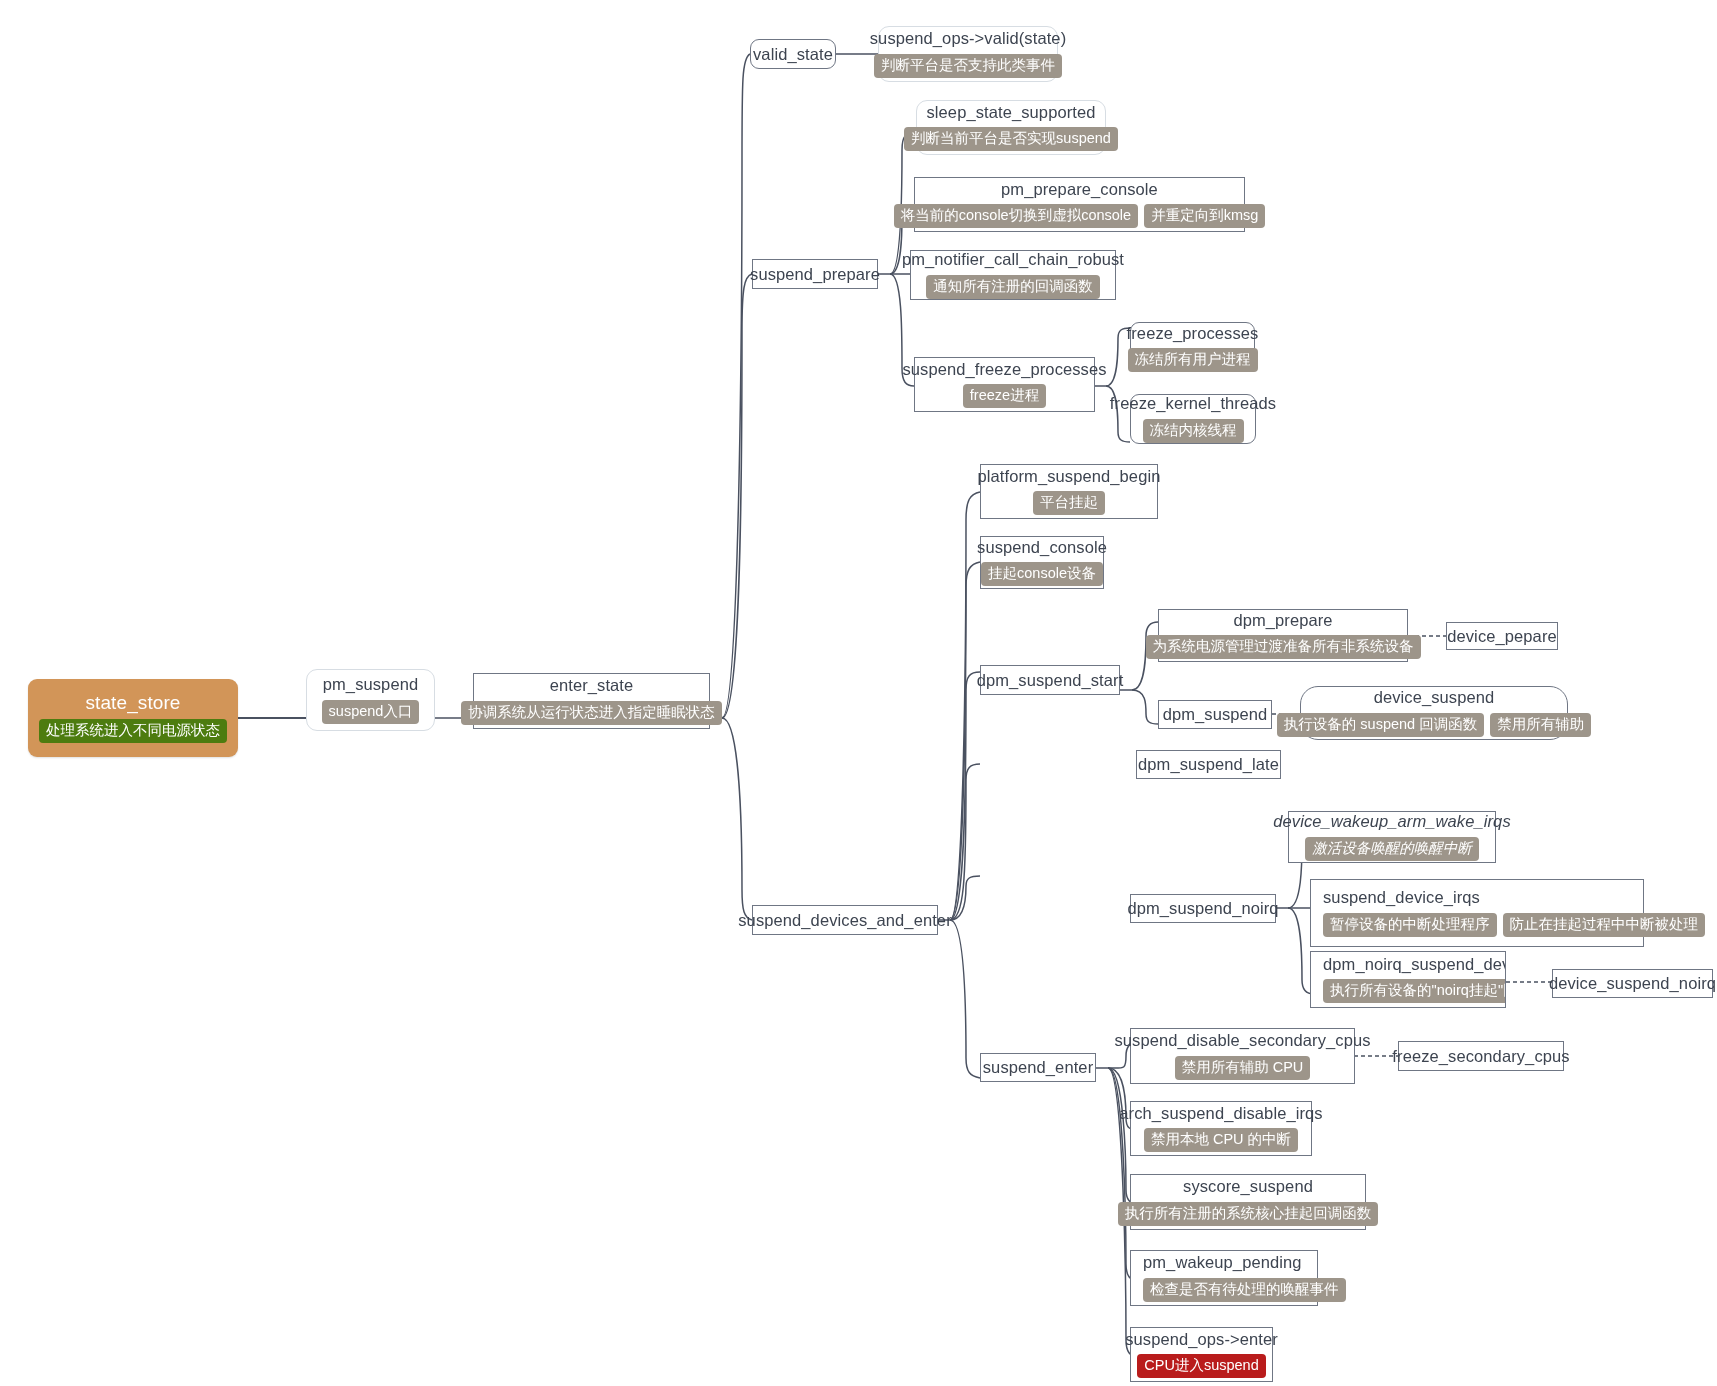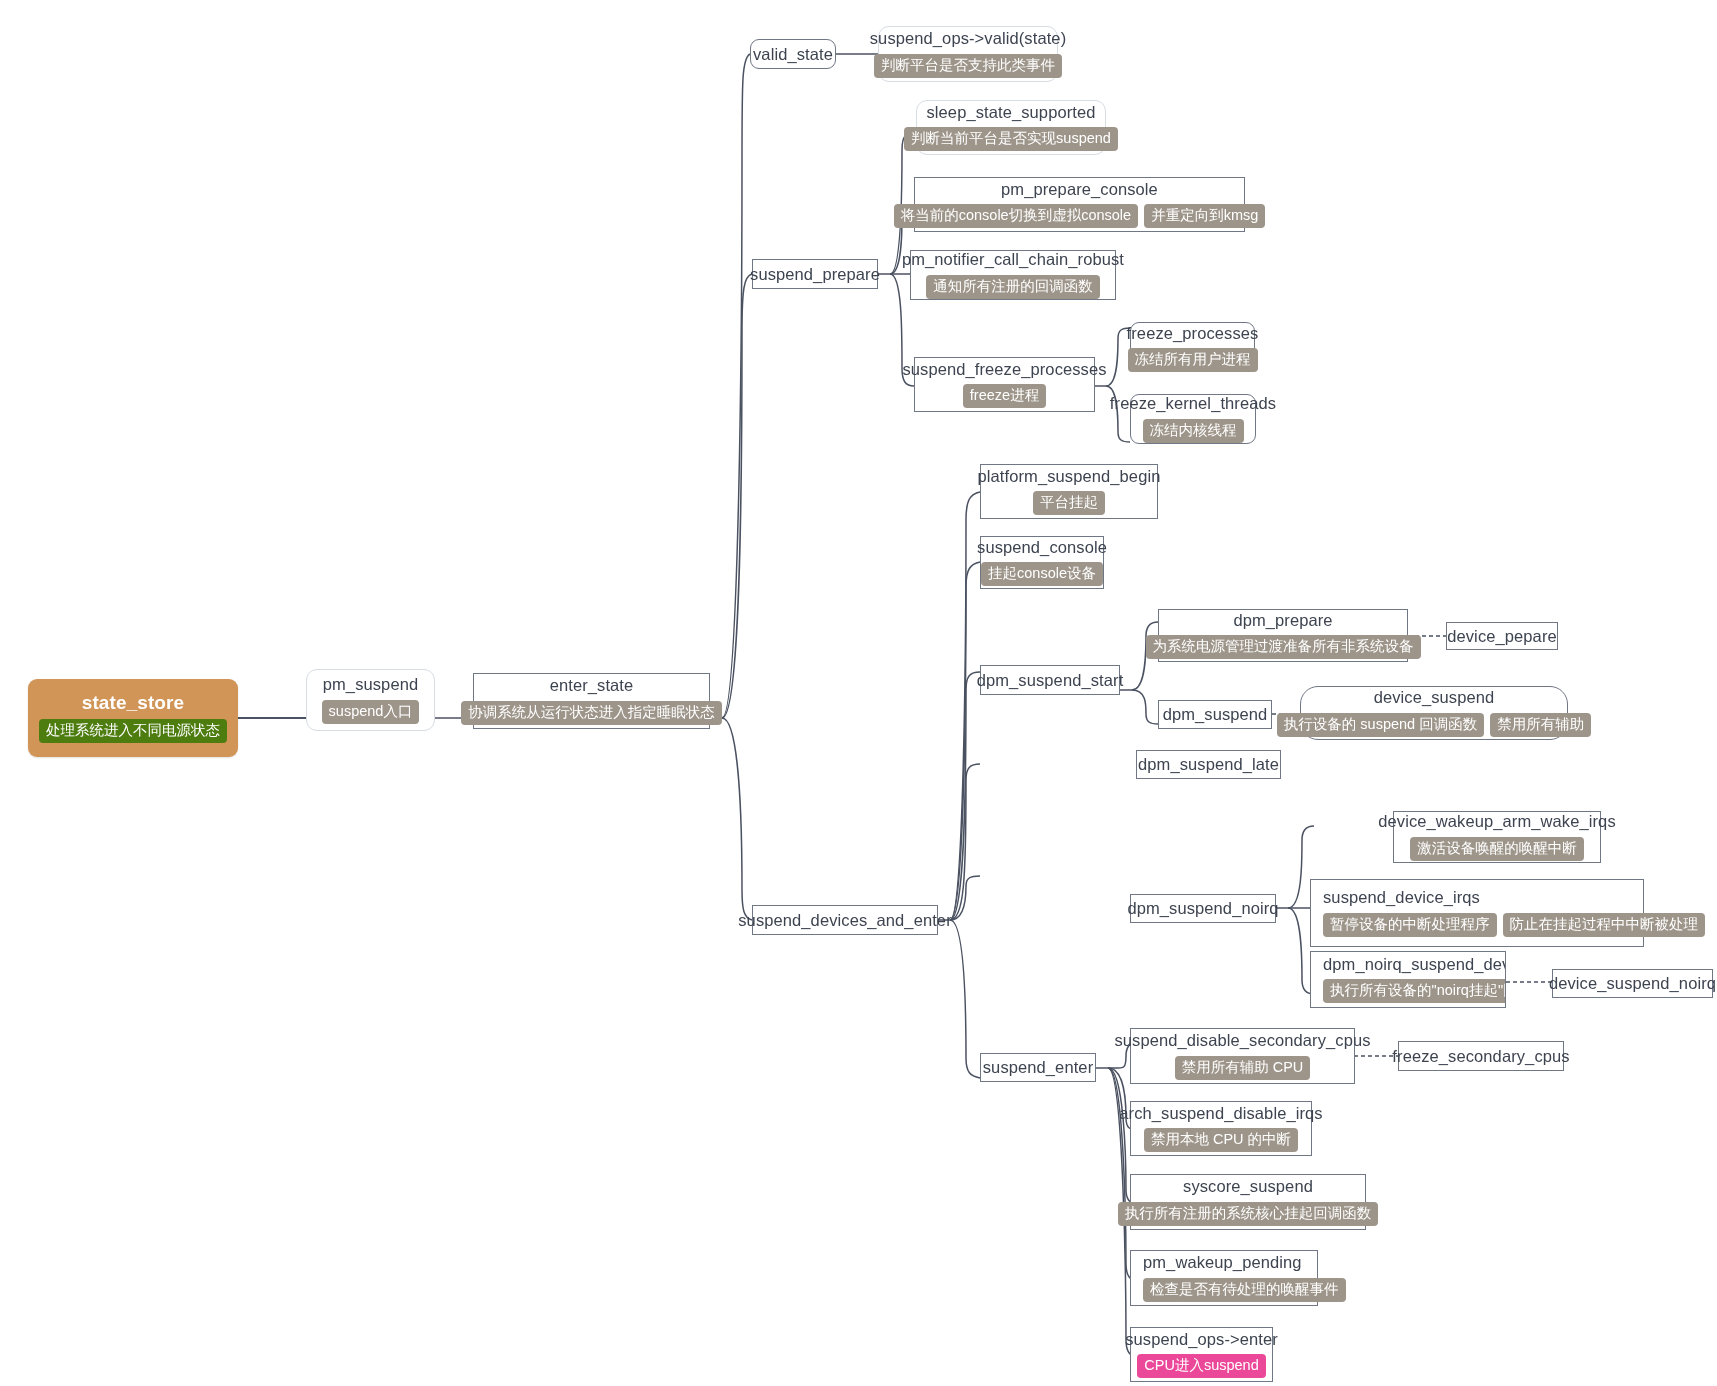--- a/index.html
+++ b/index.html
@@ -48,42 +48,42 @@
   }
   .node-title {
     font-size: 16.5px;
     line-height: 1.25;
     color: #3d4450;
     letter-spacing: 0.1px;
   }
   .node.root .node-title {
     font-size: 19px;
     color: #ffffff;
-    font-weight: 700;
+    font-weight: 400;
   }
   .tagrow {
     display: flex;
     flex-direction: row;
     gap: 6px;
     margin-top: 5px;
     align-items: center;
     justify-content: flex-start;
   }
   .tag {
     display: inline-block;
     background: #9d958a;
     color: #ffffff;
     font-size: 14.5px;
     line-height: 1.3;
     padding: 2px 7px 3px 7px;
     border-radius: 4px;
     white-space: nowrap;
   }
   .tag.dark { background: #4d7c0f; }
-  .tag.red  { background: #ec4899; }
+  .tag.red  { background: #b91c1c; }
   .clipbox { overflow: hidden; }
 </style>
 </head>
 <body>
 
 <div id="canvas">
 
   <svg id="edges" viewBox="0 0 1717 1386">
     <g fill="none" stroke="#4a5160" stroke-width="1.5">
 
@@ -270,21 +270,21 @@
   </div>
 
   <div class="node" style="left:1136px; top:750px; width:145px; height:29px; padding:2px 8px;">
     <div class="node-title">dpm_suspend_late</div>
   </div>
 
   <div class="node" style="left:1130px; top:894px; width:146px; height:29px; padding:2px 8px;">
     <div class="node-title">dpm_suspend_noirq</div>
   </div>
 
-  <div class="node" style="left:1393px; top:811px; width:208px; height:52px;">
+  <div class="node" style="left:1288px; top:811px; width:208px; height:52px;font-style:italic;">
     <div class="node-title">device_wakeup_arm_wake_irqs</div>
     <div class="tagrow">
       <span class="tag">激活设备唤醒的唤醒中断</span>
     </div>
   </div>
 
   <div class="node" style="left:1310px; top:879px; width:334px; height:68px; align-items:flex-start;">
     <div class="node-title">suspend_device_irqs</div>
     <div class="tagrow">
       <span class="tag">暂停设备的中断处理程序</span>

